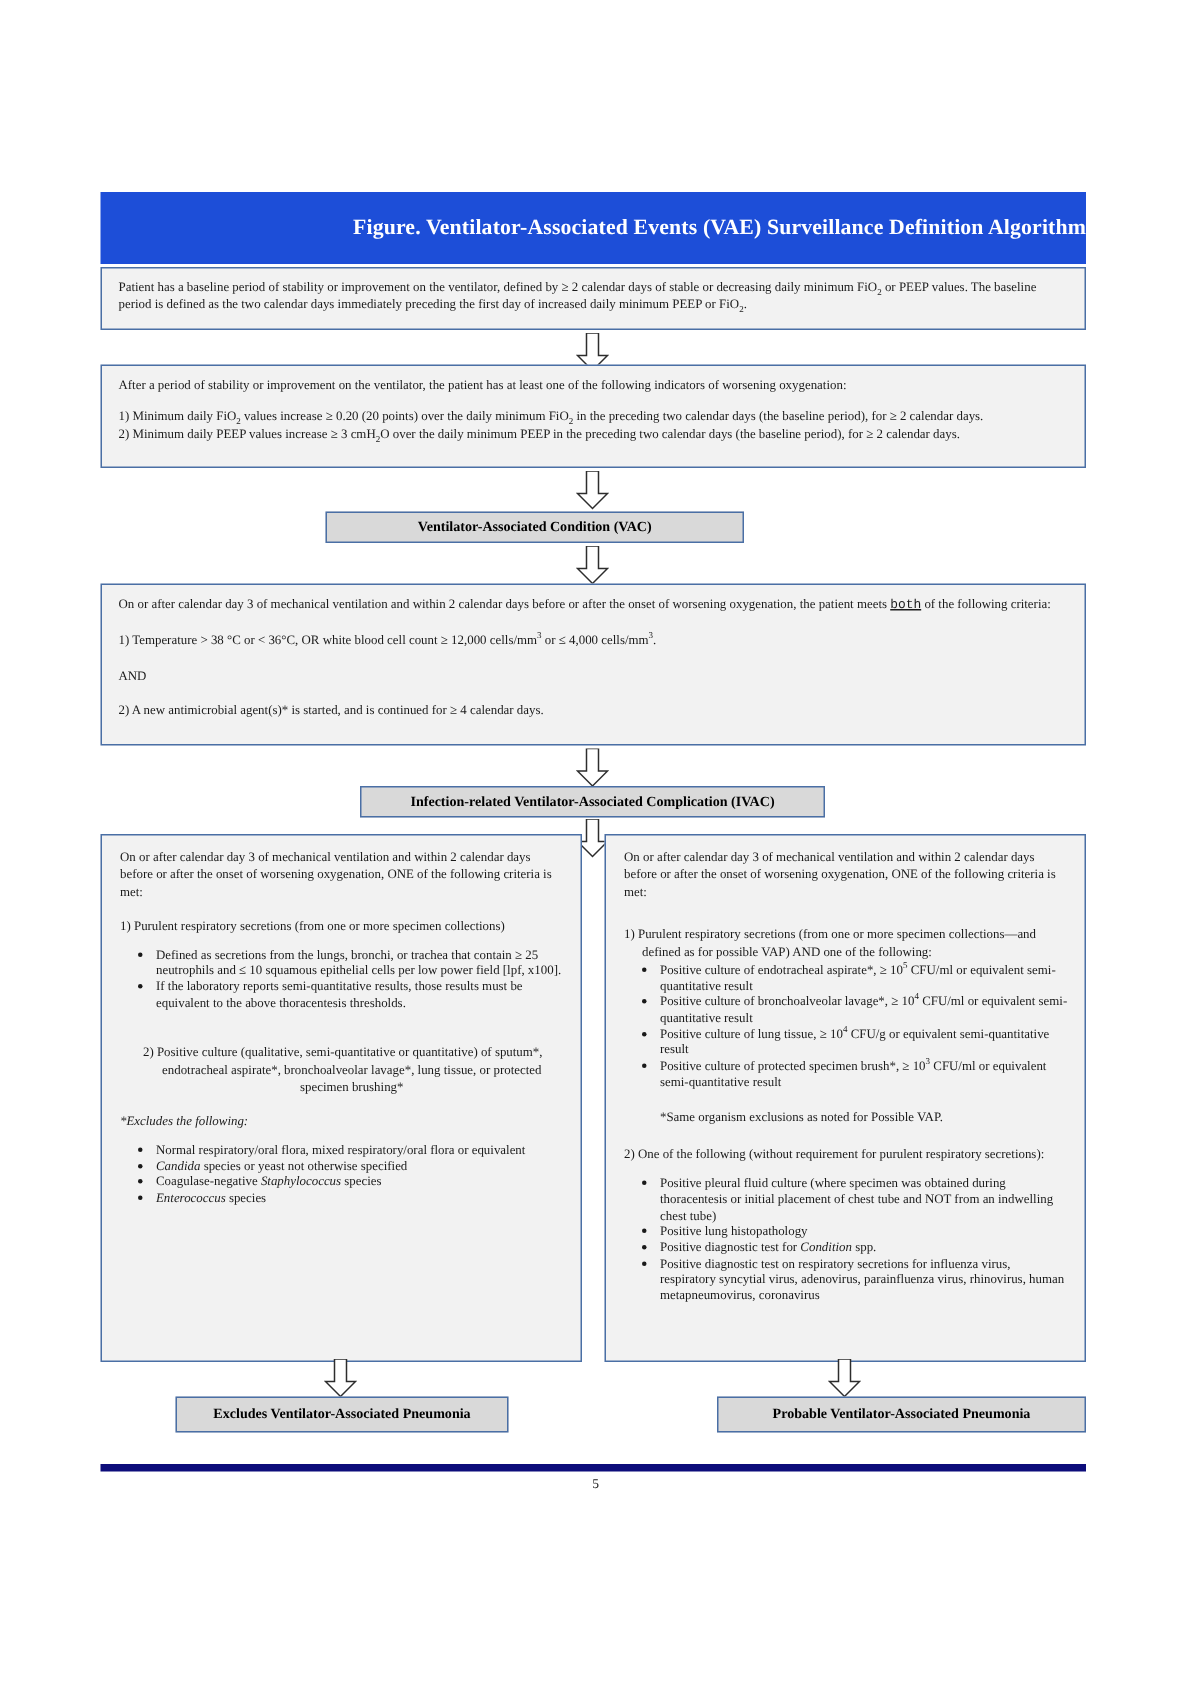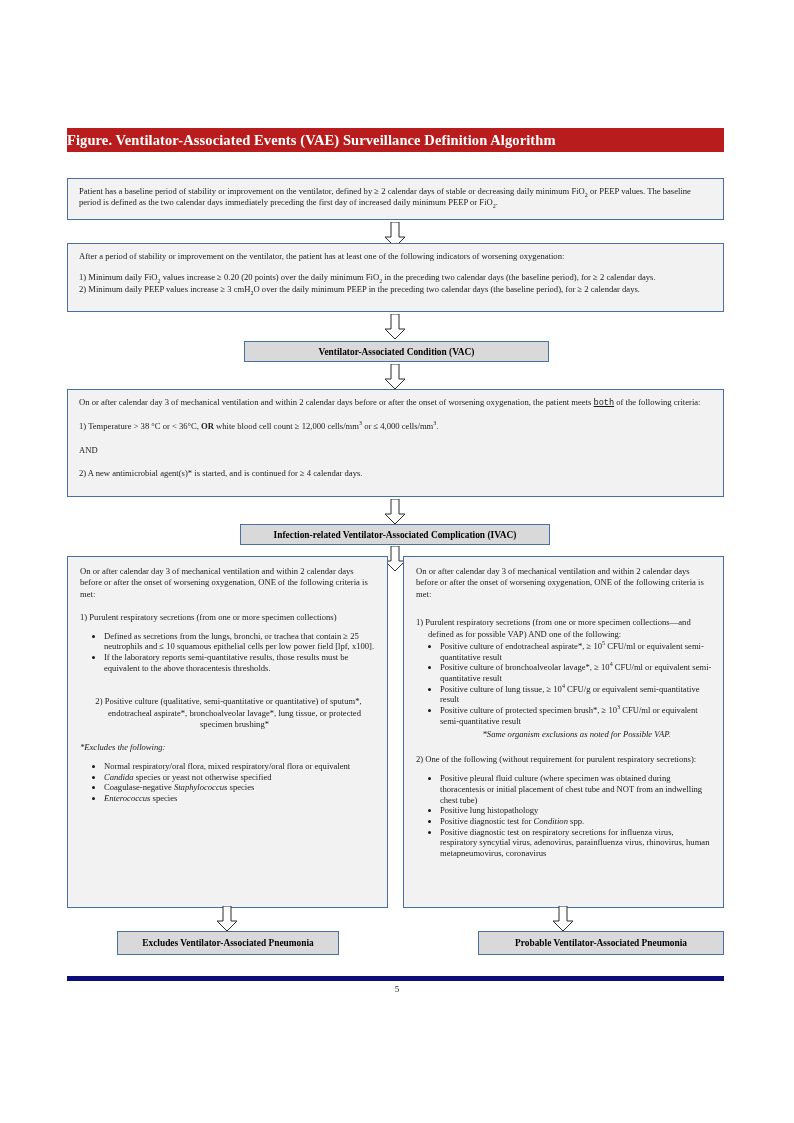--- a/index.html
+++ b/index.html
@@ -22,28 +22,28 @@
     width: 794px;
     height: 1123px;
   }
 
   
   .title-banner {
     position: absolute;
     left: 67px;
     top: 128px;
     width: 657px;
-    height: 24px;
-    background: #b91c1c;
+    height: 48px;
+    background: #1d4ed8;
     color: #ffffff;
     font-weight: bold;
     font-size: 14.5px;
     display: flex;
     align-items: center;
-    justify-content: flex-start;
+    justify-content: flex-end;
     letter-spacing: 0.1px;
   }
 
   
   .box {
     position: absolute;
     box-sizing: border-box;
     border: 1px solid #4a6fa5;
     background: #f2f2f2;
     padding: 7px 9px 7px 11px;
@@ -104,29 +104,28 @@
     position: absolute;
     left: 0;
     top: 984px;
     width: 794px;
     text-align: center;
     font-size: 9px;
     color: #1a1a1a;
   }
 
   .it { font-style: italic; }
-  .bd { font-weight: bold; margin-top: 48px; }
+  .bd { font-weight: normal; margin-top: 48px; }
   .ul-txt { text-decoration: underline; font-family: Liberation Mono, monospace; }
   sup { font-size: 70%; vertical-align: super; line-height: 0; }
   sub { font-size: 70%; vertical-align: sub; line-height: 0; }
   .center-note {
     display: block;
-    text-align: center;
-    font-style: italic;
-    margin-top: 3px;
+    text-align: left;
+    margin-top: 13px;
   }
 </style>
 </head>
 <body>
 
 <div class="page">
 
   <div class="title-banner">
     <span>Figure. Ventilator-Associated Events (VAE) Surveillance Definition Algorithm</span>
   </div>
@@ -146,21 +145,21 @@
     <p class="indent-hang" style="margin-top:10px;">1) Minimum daily FiO<sub>2</sub> values increase ≥ 0.20 (20 points) over the daily minimum FiO<sub>2</sub> in the preceding two calendar days (the baseline period), for ≥ 2 calendar days.</p>
     <p class="indent-hang" style="margin-top:0;">2) Minimum daily PEEP values increase ≥ 3 cmH<sub>2</sub>O over the daily minimum PEEP in the preceding two calendar days (the baseline period), for ≥ 2 calendar days.</p>
   </div>
 
   <div class="arrow" style="left:384px; top:314px;">
     <svg viewBox="0 0 22 26" width="22" height="26">
       <polygon points="7,0 15,0 15,15 21,15 11,25 1,15 7,15" fill="#ffffff" stroke="#2d2d2d" stroke-width="1"></polygon>
     </svg>
   </div>
 
-  <div class="stage-box" style="left:244px; top:341px; width:305px; height:21px;">
+  <div class="stage-box" style="left:217px; top:341px; width:279px; height:21px;">
     <span>Ventilator-Associated Condition (VAC)</span>
   </div>
 
   <div class="arrow" style="left:384px; top:364px;">
     <svg viewBox="0 0 22 26" width="22" height="26">
       <polygon points="7,0 15,0 15,15 21,15 11,25 1,15 7,15" fill="#ffffff" stroke="#2d2d2d" stroke-width="1"></polygon>
     </svg>
   </div>
 
   <div class="box" style="left:67px; top:389px; width:657px; height:108px;">

